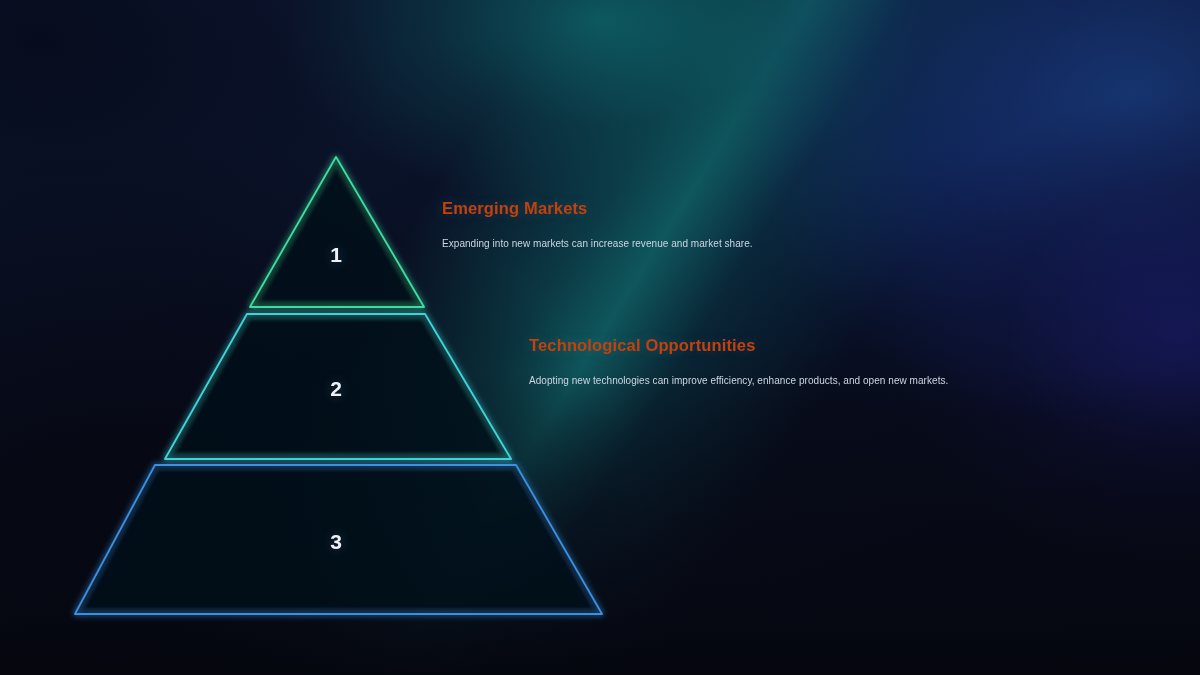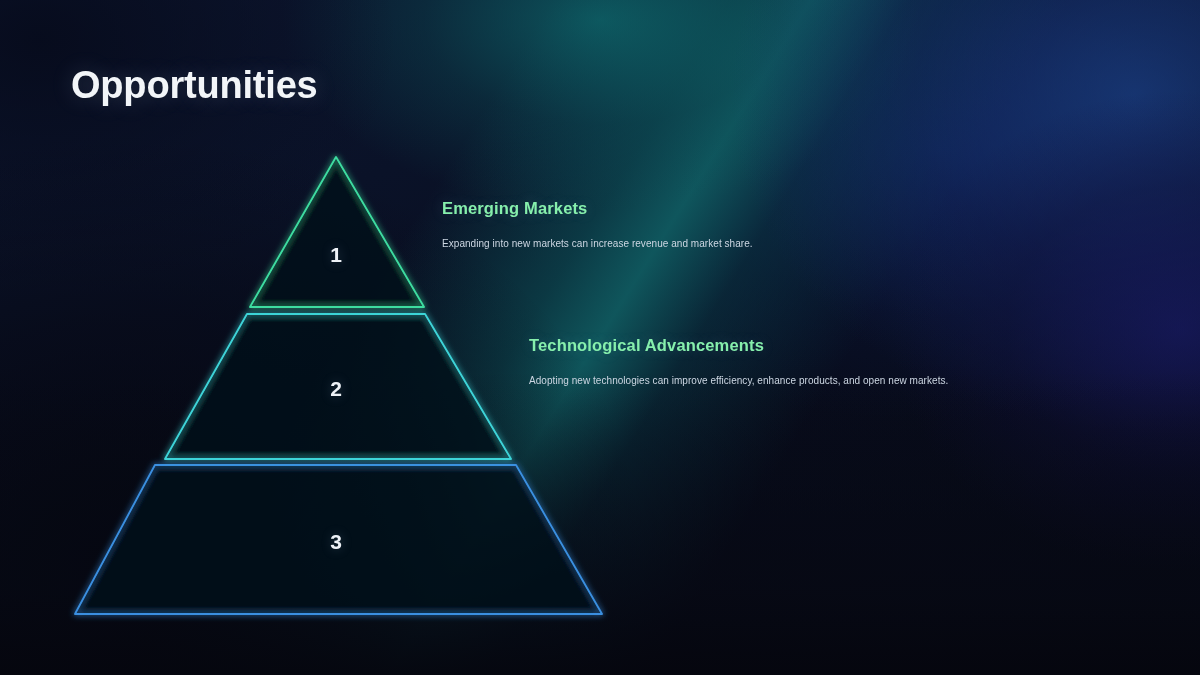--- a/index.html
+++ b/index.html
@@ -105,21 +105,21 @@
     top: 0;
     width: 1200px;
     height: 675px;
   }
 
   
   .block { position: absolute; }
   .block-title {
     font-size: 16.5px;
     font-weight: bold;
-    color: #86efac;
+    color: #c2410c;
     letter-spacing: 0.15px;
     margin-bottom: 17px;
     text-shadow: 0 0 14px rgba(170,200,235,0.18);
   }
   .block-desc {
     font-size: 10px;
     font-weight: 400;
     color: #ccd6e2;
     line-height: 1.72;
     letter-spacing: 0.05px;
@@ -150,21 +150,20 @@
   <div class="bg-layer bg-base"></div>
   <div class="bg-layer bg-navy-mid"></div>
   <div class="bg-layer bg-teal-streak"></div>
   <div class="bg-layer bg-teal-glow"></div>
   <div class="bg-layer bg-blue-right"></div>
   <div class="bg-layer bg-indigo-corner"></div>
   <div class="bg-layer bg-topleft-dark"></div>
   <div class="bg-layer bg-left-dark"></div>
   <div class="bg-layer bg-bottom-fade"></div>
 
-  <div id="title">Opportunities</div>
 
   <svg id="pyramid" viewBox="0 0 1200 675">
     <defs>
       <linearGradient id="grad-conn-1" x1="0" y1="0" x2="1" y2="0">
         <stop offset="0%" stop-color="#3ddca0"></stop>
         <stop offset="55%" stop-color="#3ed4c8"></stop>
         <stop offset="100%" stop-color="#3ecfd4"></stop>
       </linearGradient>
       <linearGradient id="grad-conn-2" x1="0" y1="0" x2="1" y2="0">
         <stop offset="0%" stop-color="#3ed4d8"></stop>
@@ -194,18 +193,18 @@
   <div class="num-label" id="num-1">1</div>
   <div class="num-label" id="num-2">2</div>
   <div class="num-label" id="num-3">3</div>
 
   <div class="block" id="block-1">
     <div class="block-title">Emerging Markets</div>
     <div class="block-desc">Expanding into new markets can increase revenue and market share.</div>
   </div>
 
   <div class="block" id="block-2">
-    <div class="block-title">Technological Advancements</div>
+    <div class="block-title">Technological Opportunities</div>
     <div class="block-desc">Adopting new technologies can improve efficiency, enhance products, and open new markets.</div>
   </div>
 
 
 </div>
 
 </body></html>

